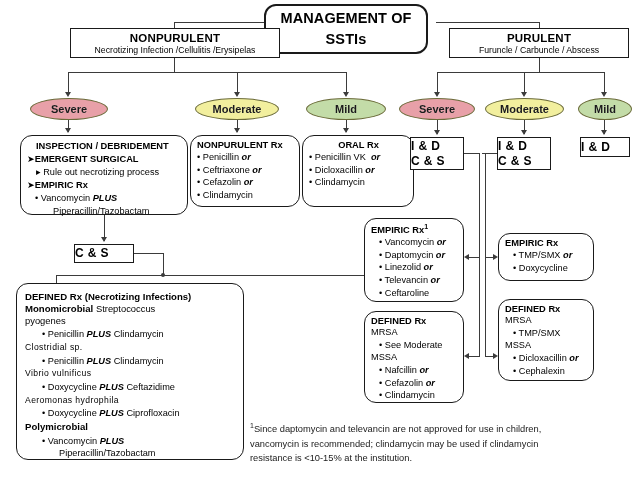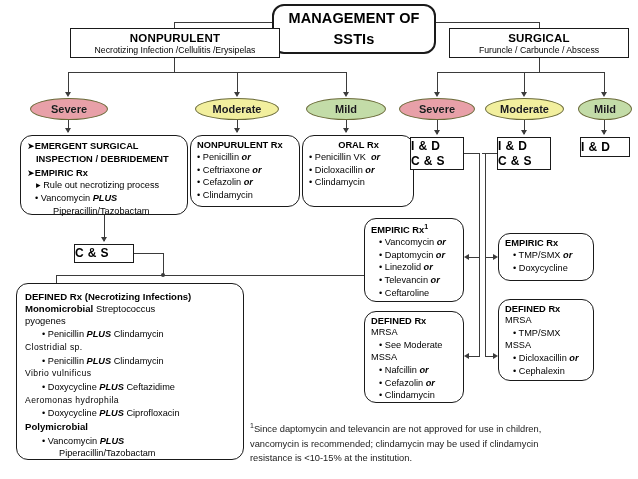--- a/index.html
+++ b/index.html
@@ -100,37 +100,37 @@
     z-index: 3;
   }
   sup { font-size: 7px; vertical-align: super; }
   .pad { padding: 4px 5px 4px 6px; }
 </style>
 </head>
 <body>
 
 <div id="chart">
 
-  <div class="node rounded title-box" style="left:272px; top:4px; width:164px; height:50px;">
+  <div class="node rounded title-box" style="left:264px; top:4px; width:164px; height:50px;">
     <span>MANAGEMENT OF</span>
     <span>SSTIs</span>
   </div>
 
   <div class="line hline" style="left:174px; top:22px; width:98px;"></div>
   <div class="line hline" style="left:436px; top:22px; width:104px;"></div>
   <div class="line vline" style="left:174px; top:22px; height:6px;"></div>
   <div class="line vline" style="left:539px; top:22px; height:6px;"></div>
 
   <div class="node rect cat-box" style="left:70px; top:28px; width:210px; height:30px;">
     <span class="cat-title">NONPURULENT</span>
     <span class="cat-sub">Necrotizing Infection /Cellulitis /Erysipelas</span>
   </div>
 
   <div class="node rect cat-box" style="left:449px; top:28px; width:180px; height:30px;">
-    <span class="cat-title">SURGICAL</span>
+    <span class="cat-title">PURULENT</span>
     <span class="cat-sub">Furuncle / Carbuncle / Abscess</span>
   </div>
 
   <div class="line vline" style="left:174px; top:58px; height:14px;"></div>
   <div class="line hline" style="left:68px; top:72px; width:278px;"></div>
   <div class="line vline" style="left:68px; top:72px; height:22px;"></div>
   <div class="line vline" style="left:237px; top:72px; height:22px;"></div>
   <div class="line vline" style="left:346px; top:72px; height:22px;"></div>
   <div class="arrow-down" style="left:65px; top:92px;"></div>
   <div class="arrow-down" style="left:234px; top:92px;"></div>
@@ -172,31 +172,31 @@
   <div class="arrow-down" style="left:343px; top:128px;"></div>
 
   <div class="line vline" style="left:437px; top:120px; height:14px;"></div>
   <div class="arrow-down" style="left:434px; top:130px;"></div>
   <div class="line vline" style="left:524px; top:120px; height:14px;"></div>
   <div class="arrow-down" style="left:521px; top:130px;"></div>
   <div class="line vline" style="left:604px; top:120px; height:14px;"></div>
   <div class="arrow-down" style="left:601px; top:130px;"></div>
 
   <div class="node rounded pad" style="left:20px; top:135px; width:168px; height:80px;">
+    <div class="bodylist" style="padding-left:9px;">
+      <b class="boxtitle">INSPECTION / DEBRIDEMENT</b>
+    </div>
     <div class="bodylist" style="padding-left:9px; text-indent:-9px;">
       <span>➤</span><b class="boxtitle">EMERGENT SURGICAL</b>
     </div>
-    <div class="bodylist" style="padding-left:9px;">
-      <b class="boxtitle">INSPECTION / DEBRIDEMENT</b>
+    <div class="bodylist" style="padding-left:18px; text-indent:-9px;">
+      <span>▸</span> <span>Rule out necrotizing process</span>
     </div>
     <div class="bodylist" style="padding-left:9px; text-indent:-9px; margin-top:1px;">
       <span>➤</span><b class="boxtitle">EMPIRIC Rx</b>
-    </div>
-    <div class="bodylist" style="padding-left:18px; text-indent:-9px;">
-      <span>▸</span> <span>Rule out necrotizing process</span>
     </div>
     <div class="bodylist bul2">
       • Vancomycin <b class="it">PLUS</b>
     </div>
     <div class="bodylist" style="padding-left:26px;">
       <span>Piperacillin/Tazobactam</span>
     </div>
   </div>
 
   <div class="node rounded pad" style="left:190px; top:135px; width:110px; height:72px;">

